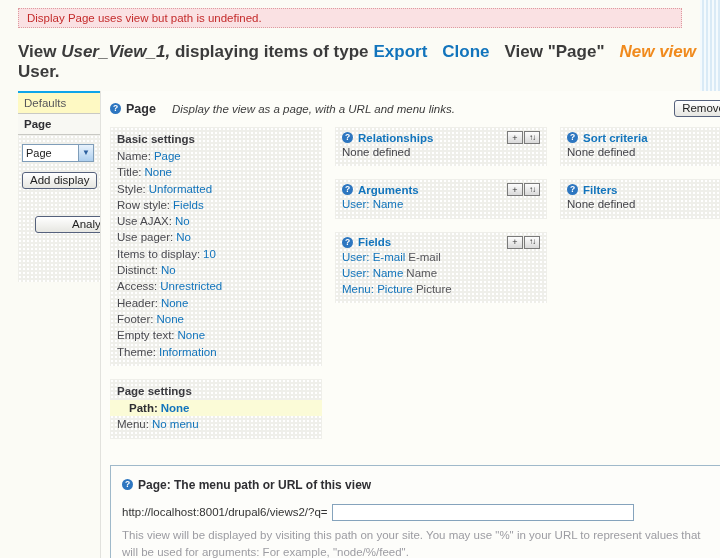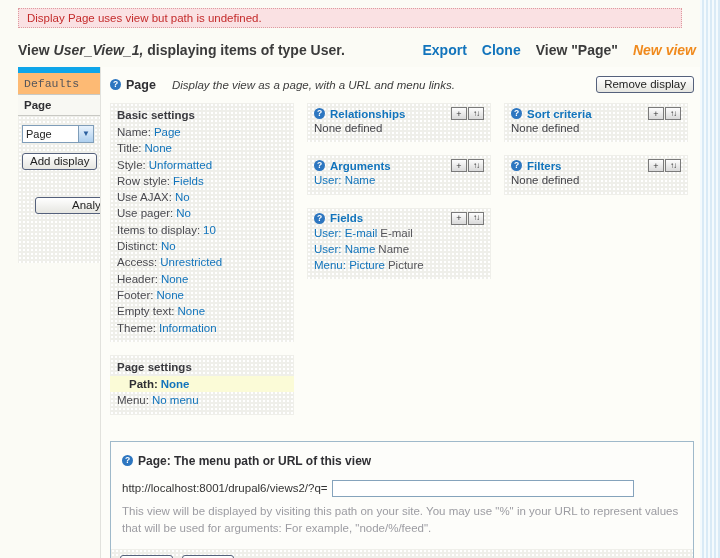--- a/index.html
+++ b/index.html
@@ -18,34 +18,34 @@
 
   
   .error-box {
     margin:8px 18px 0 18px; padding:3px 8px;
     background:#FAE1E3; border:1px dotted #DE9CA0; color:#C42B2B;
   }
 
   
   .view-header {
     display:flex; justify-content:space-between; align-items:baseline;
-    margin:14px 4px 9px 18px; font-weight:bold; color:#3B3B3B; font-size:14px;
+    margin:14px 4px 9px 18px; font-weight:bold; color:#3B3B3B; font-size:17px;
   }
   .view-title .vt-name { font-style:italic; }
   .header-links { display:flex; gap:15px; white-space:nowrap; }
   .hl { text-decoration:none; font-weight:bold; }
   .hl-blue { color:#1274BC; }
   .hl-dark { color:#3B3B3B; }
   .hl-orange { color:#F08A1D; font-style:italic; }
 
   
   .editor { display:flex; margin-left:18px; }
   .sidebar { width:82px; flex:none; }
   .tab { padding:4px 6px; border-bottom:1px solid #C9C9C4; cursor:pointer; }
-  .tab-defaults { background:#fdba74; color:#56565B; border-top:6px solid #0ea5e9;font-family:Liberation Mono, monospace; }
+  .tab-defaults { background:#fef9c3; color:#56565B; border-top:2px solid #0ea5e9; }
   .tab-page { background:#F8F8F3; font-weight:bold; color:#2F2F33; }
   .dotted {
     background-color:#EFEFEA;
     background-image:radial-gradient(#ffffff 26%, rgba(0,0,0,0) 27%);
     background-size:4px 4px;
   }
   .sidebar-controls { height:147px; padding:9px 4px 0 4px; }
   .xp-select {
     display:flex; align-items:stretch; width:72px; height:18px;
     background:#fff; border:1px solid #7F9DB9; cursor:pointer;
@@ -71,21 +71,21 @@
   .help-icon {
     display:inline-block; width:11px; height:11px; flex:none;
     border-radius:6px; background:#2D76C0; color:#fff;
     font-size:8.5px; font-weight:bold; text-align:center; line-height:11px;
     margin-right:5px; text-decoration:none;
   }
   .display-title { font-weight:bold; font-size:12.5px; color:#2F2F33; margin-right:16px; }
   .display-desc { font-style:italic; color:#3C3C3C; flex:1; }
 
   .columns { display:flex; gap:13px; padding:3px 6px 0 9px; }
-  .col { width:184px; flex:none; }
+  .col { width:212px; flex:none; }
   .panel { padding:4px 7px 6px; margin-bottom:13px; }
   .panel-head { display:flex; align-items:center; }
   .panel-title { color:#1274BC; font-weight:bold; text-decoration:none; }
   .mini-btns { margin-left:auto; display:flex; }
   .mini-btn {
     width:16px; height:13px; padding:0; margin-left:1px;
     border:1px solid #7A7A7A; background:linear-gradient(#FDFDFD,#D9D9D9);
     font-size:9px; line-height:10px; text-align:center; color:#333; cursor:pointer;
     font-family:inherit;
   }

